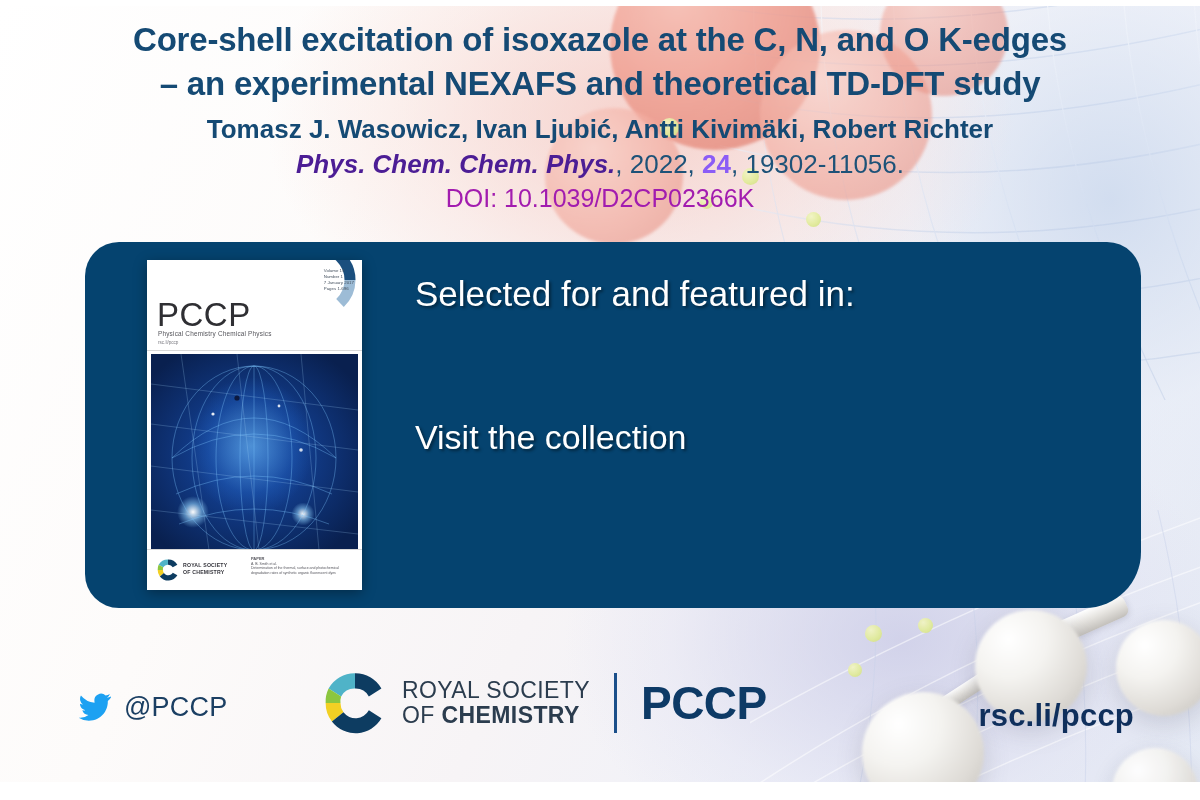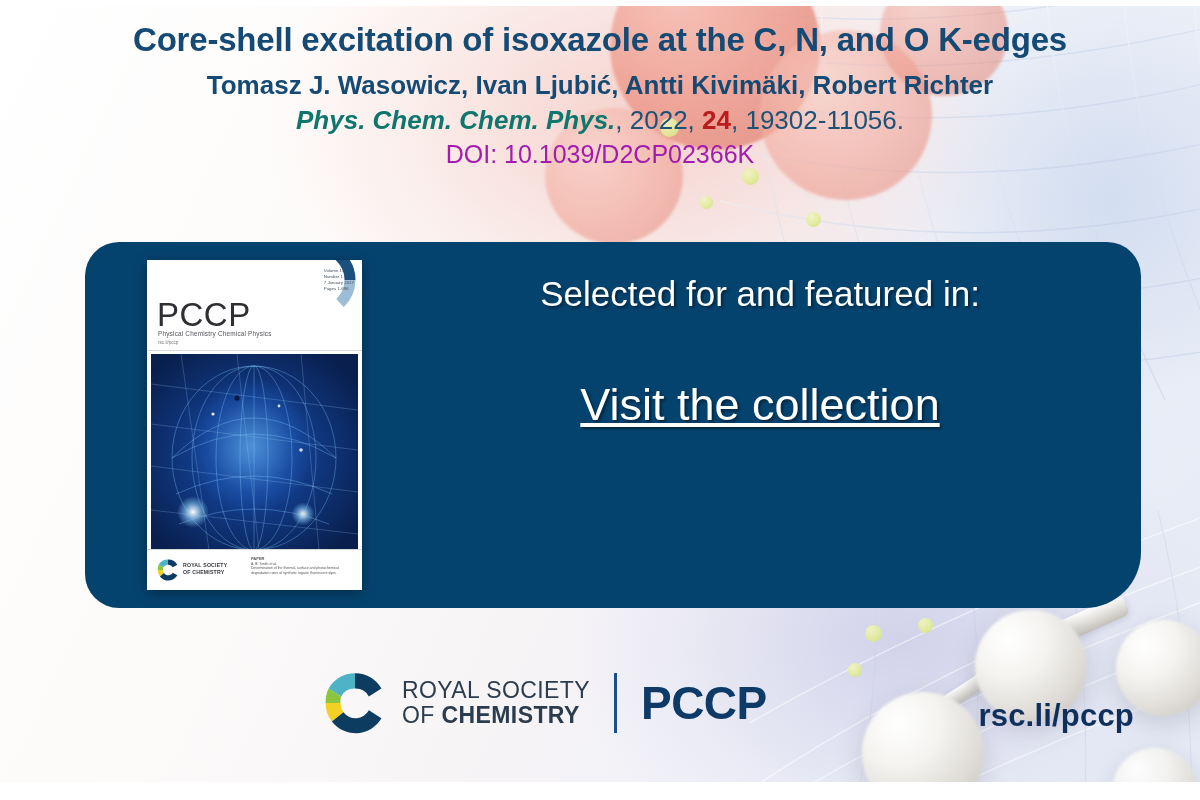--- a/index.html
+++ b/index.html
@@ -101,25 +101,25 @@
   }
   .citation {
     color: #1d5278;
     font-size: 26px;
     line-height: 34px;
     padding-top: 1px;
   }
   .citation .journal {
     font-weight: bold;
     font-style: italic;
-    color: #0f766e;
+    color: #4c1d95;
   }
   .citation .volume {
     font-weight: bold;
-    color: #b91c1c;
+    color: #8b5cf6;
   }
   .doi {
     color: #a21caf;
     font-size: 25px;
     line-height: 33px;
     padding-top: 1px;
   }
 
   
   .panel {
@@ -247,41 +247,40 @@
     font-size: 3.4px;
     color: #6a6a72;
   }
 
   
   .panel-copy {
     position: absolute;
     left: 330px;
     top: 28px;
     width: 690px;
-    text-align: center;
+    text-align: left;
     color: #ffffff;
   }
   .lead {
     font-size: 35px;
     line-height: 48px;
     text-shadow: 2px 2px 3px rgba(0,0,0,0.45);
   }
   .lead-strong {
     font-size: 35px;
     line-height: 48px;
     font-weight: bold;
     text-shadow: 2px 2px 3px rgba(0,0,0,0.45);
   }
   .lead-strong .ital { font-style: italic; }
   .visit {
-    margin-top: 64px;
-    font-size: 45px;
+    margin-top: 96px;
+    font-size: 34px;
     line-height: 46px;
     text-shadow: 2px 2px 3px rgba(0,0,0,0.45);
-    text-decoration: underline;
   }
   .collection-link {
     display: inline-block;
     font-size: 35px;
     line-height: 48px;
     font-weight: bold;
     color: #ffffff;
     text-decoration: underline;
     text-underline-offset: 4px;
     text-shadow: 2px 2px 3px rgba(0,0,0,0.45);
@@ -435,20 +434,21 @@
 
     <div class="blob white-sphere" style="left:975px;  top:610px;  width:112px; height:112px;"></div>
     <div class="blob white-sphere" style="left:1116px; top:620px;  width:96px;  height:96px;"></div>
     <div class="blob white-sphere" style="left:862px;  top:692px;  width:122px; height:122px;"></div>
     <div class="blob white-sphere" style="left:1112px; top:748px;  width:86px;  height:86px; opacity:.92;"></div>
   </div>
 
   <div class="header">
     <div class="title">
       <div>Core-shell excitation of isoxazole at the C, N, and O K-edges</div>
+      <div>– an experimental NEXAFS and theoretical TD-DFT study</div>
     </div>
     <div class="authors">Tomasz J. Wasowicz, Ivan Ljubić, Antti Kivimäki, Robert Richter</div>
     <div class="citation"><span class="journal">Phys. Chem. Chem. Phys.</span><span>, </span><span>2022</span><span>, </span><span class="volume">24</span><span>, </span><span>19302-11056.</span></div>
     <div class="doi">DOI: 10.1039/D2CP02366K</div>
   </div>
 
   <div class="panel">
 
     <div class="cover">
       <div class="cover-top">
@@ -515,20 +515,26 @@
         </div>
       </div>
     </div>
 
     <div class="panel-copy">
       <div class="lead">Selected for and featured in:</div>
       <div class="visit">Visit the collection</div>
     </div>
   </div>
 
+  <div class="twitter">
+    <svg width="34" height="30" viewBox="0 0 24 22">
+      <path fill="#1da1f2" d="M23.6 2.6c-.9.4-1.8.7-2.8.8a4.8 4.8 0 0 0 2.1-2.7c-.9.6-2 1-3.1 1.2A4.85 4.85 0 0 0 11.6 6c0 .4 0 .8.1 1.1A13.8 13.8 0 0 1 1.7 1.9a4.9 4.9 0 0 0 1.5 6.5c-.8 0-1.5-.2-2.2-.6v.1c0 2.3 1.7 4.3 3.9 4.7-.4.1-.8.2-1.3.2-.3 0-.6 0-.9-.1a4.87 4.87 0 0 0 4.5 3.4A9.8 9.8 0 0 1 0 18.1a13.75 13.75 0 0 0 7.5 2.2c9 0 13.9-7.4 13.9-13.9v-.6c1-.7 1.8-1.6 2.4-2.6z"></path>
+    </svg>
+    <span class="twitter-handle">@PCCP</span>
+  </div>
 
   <div class="rsc-lockup">
     <svg width="66" height="66" viewBox="0 0 100 100">
       <path d="M50 5 A45 45 0 0 0 10 28 L29 40 A23 23 0 0 1 50 28 Z" fill="#4fb3c8"></path>
       <path d="M50 5 A45 45 0 0 1 90 28 L71 40 A23 23 0 0 0 50 28 Z" fill="#0d3c61"></path>
       <path d="M10 28 A45 45 0 0 0 5.5 50 L28 50 A23 23 0 0 1 29 40 Z" fill="#8cc63f"></path>
       <path d="M5.5 50 A45 45 0 0 0 15 78 L32.5 64 A23 23 0 0 1 28 50 Z" fill="#f2d024"></path>
       <path d="M15 78 A45 45 0 0 0 90 73 L71 61 A23 23 0 0 1 32.5 64 Z" fill="#0d3c61"></path>
     </svg>
     <div class="rsc-words">

